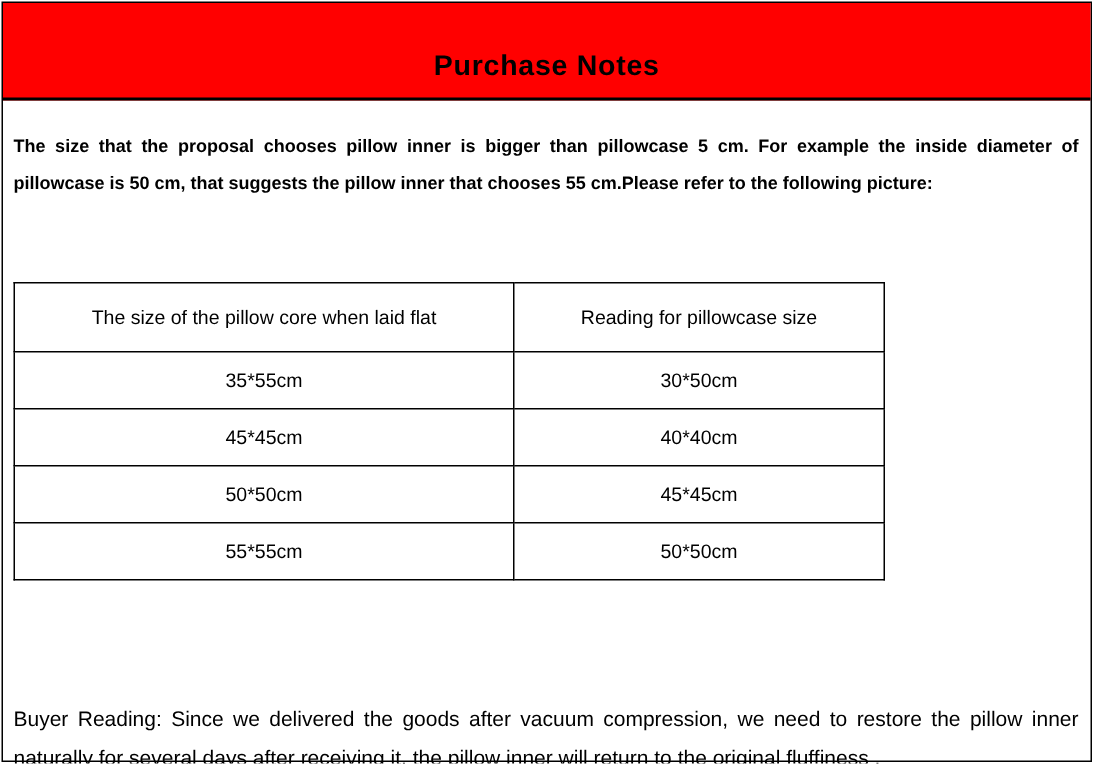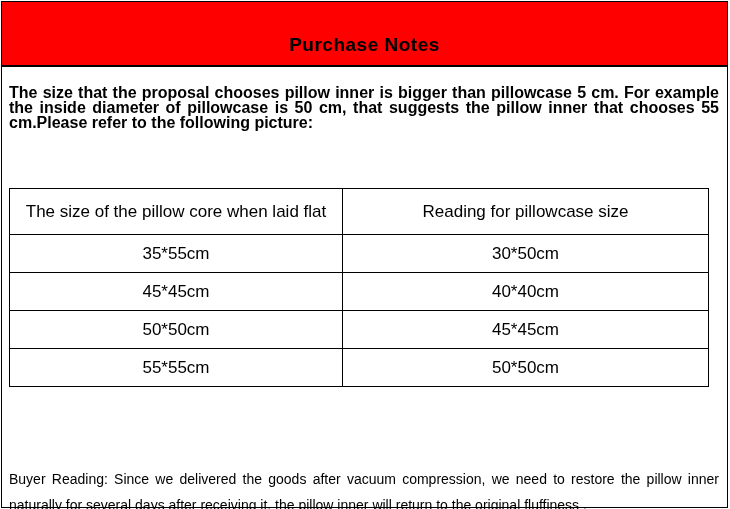--- a/index.html
+++ b/index.html
@@ -5,24 +5,24 @@
     html, body { margin:0; padding:0; background:#ffffff; }
     body { width:730px; height:509px; position:relative; overflow:hidden;
            font-family:"Liberation Sans", sans-serif; color:#000; }
     .frame { position:absolute; left:1px; top:1px; width:727px; height:507px;
              border:1px solid #000; box-sizing:border-box; }
     .banner { position:absolute; left:0; top:0; width:100%; height:65px;
               background:#ff0000; border-bottom:2px solid #000; box-sizing:border-box; }
     .banner-title { position:absolute; left:0; right:0; top:32px; text-align:center;
                     font-weight:bold; font-size:19px; letter-spacing:0.5px; }
     .intro { position:absolute; left:9px; top:85px; width:710px;
-             font-weight:bold; font-size:16px; line-height:15px; text-align:justify;
+             font-weight:bold; font-size:12px; line-height:25px; text-align:justify;
              text-align-last:left; }
-    table.sizes { position:absolute; left:9px; top:188px; width:700px;
-                  border-collapse:collapse; font-size:17px; }
+    table.sizes { position:absolute; left:9px; top:188px; width:581px;
+                  border-collapse:collapse; font-size:13px; }
     table.sizes td { border:1px solid #000; text-align:center; height:37px; padding:0; }
     table.sizes tr.head td { height:45px; }
     table.sizes td.c1 { width:332px; }
     .reading { position:absolute; left:9px; top:466px; width:710px;
                font-size:14px; line-height:26px; text-align:justify; text-align-last:left; }
     .reading b { font-weight:normal; }
   </style>
 </head>
 <body>
 

